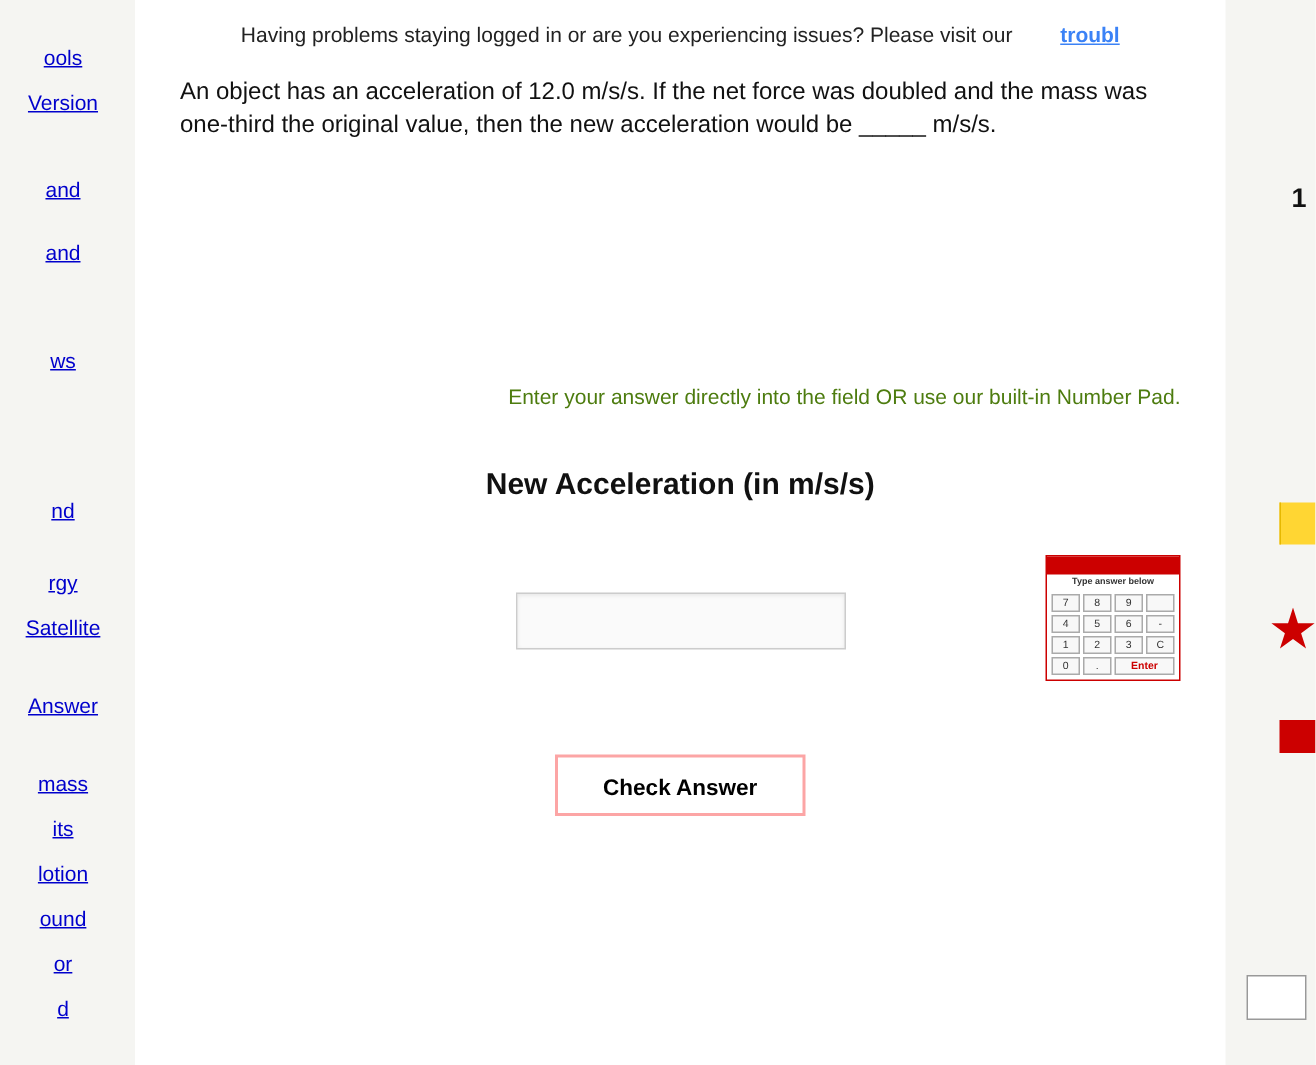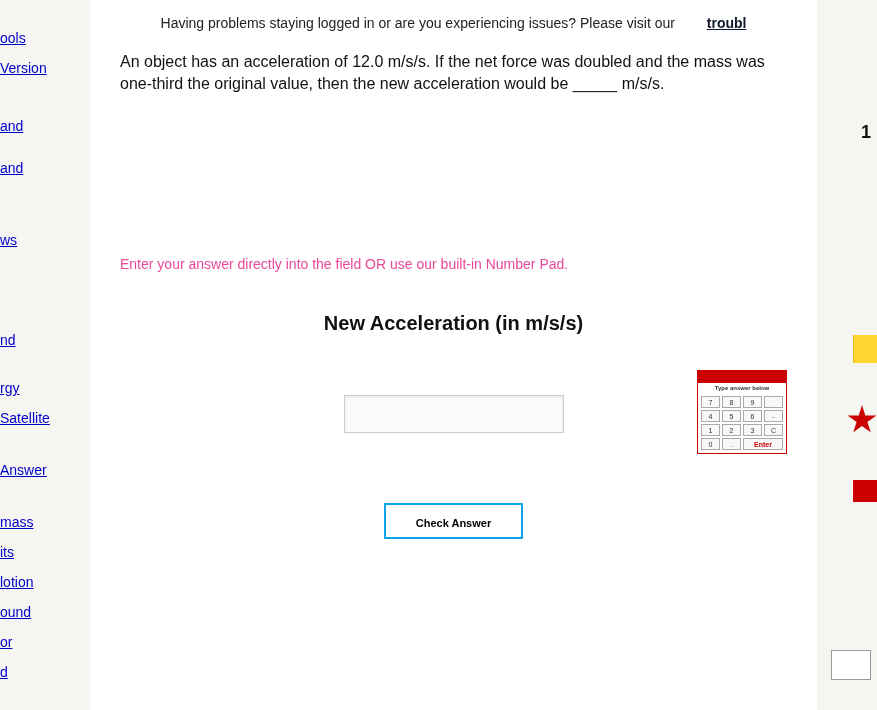--- a/index.html
+++ b/index.html
@@ -13,21 +13,22 @@
       width: 877px;
       height: 710px;
       overflow: hidden;
       position: relative;
     }
     .sidebar {
       position: absolute;
       left: 0;
       top: 30px;
       width: 70px;
-      padding-left: 0;
+      padding-left: 14px;
+      text-align: center;
     }
     .sidebar a {
       display: block;
       color: #0000cc;
       text-decoration: underline;
       font-size: 14px;
       margin-bottom: 14px;
       white-space: nowrap;
     }
     .sidebar-gap-small { height: 28px; }
@@ -42,34 +43,34 @@
       background: #ffffff;
       padding: 15px 30px 0 30px;
     }
     .notice {
       font-size: 14px;
       color: #222;
       text-align: center;
       margin-bottom: 20px;
     }
     .notice a {
-      color: #0f172a;
+      color: #3b82f6;
       font-weight: bold;
       margin-left: 28px;
     }
     .question {
       font-size: 16px;
       color: #111;
       line-height: 1.4;
       margin-bottom: 160px;
     }
     .instruction {
       font-size: 14px;
-      color: #ec4899;
-      text-align: left;
+      color: #4d7c0f;
+      text-align: right;
       margin-bottom: 40px;
     }
     .field-label {
       font-size: 20px;
       font-weight: bold;
       color: #111;
       text-align: center;
       margin-bottom: 60px;
     }
     .input-row {
@@ -129,24 +130,24 @@
     .numpad-key.wide {
       grid-column: span 2;
       color: #cc0000;
       font-weight: bold;
     }
     .check-row {
       text-align: center;
     }
     .check-btn {
       display: inline-block;
-      border: 2px solid #0ea5e9;
+      border: 2px solid #fca5a5;
       background: #fff;
       padding: 12px 30px 8px 30px;
-      font-size: 11px;
+      font-size: 15px;
       font-weight: bold;
       cursor: pointer;
     }
     .right-edge {
       position: absolute;
       right: 0;
       top: 0;
       width: 55px;
       height: 100%;
       background: #f5f5f2;

